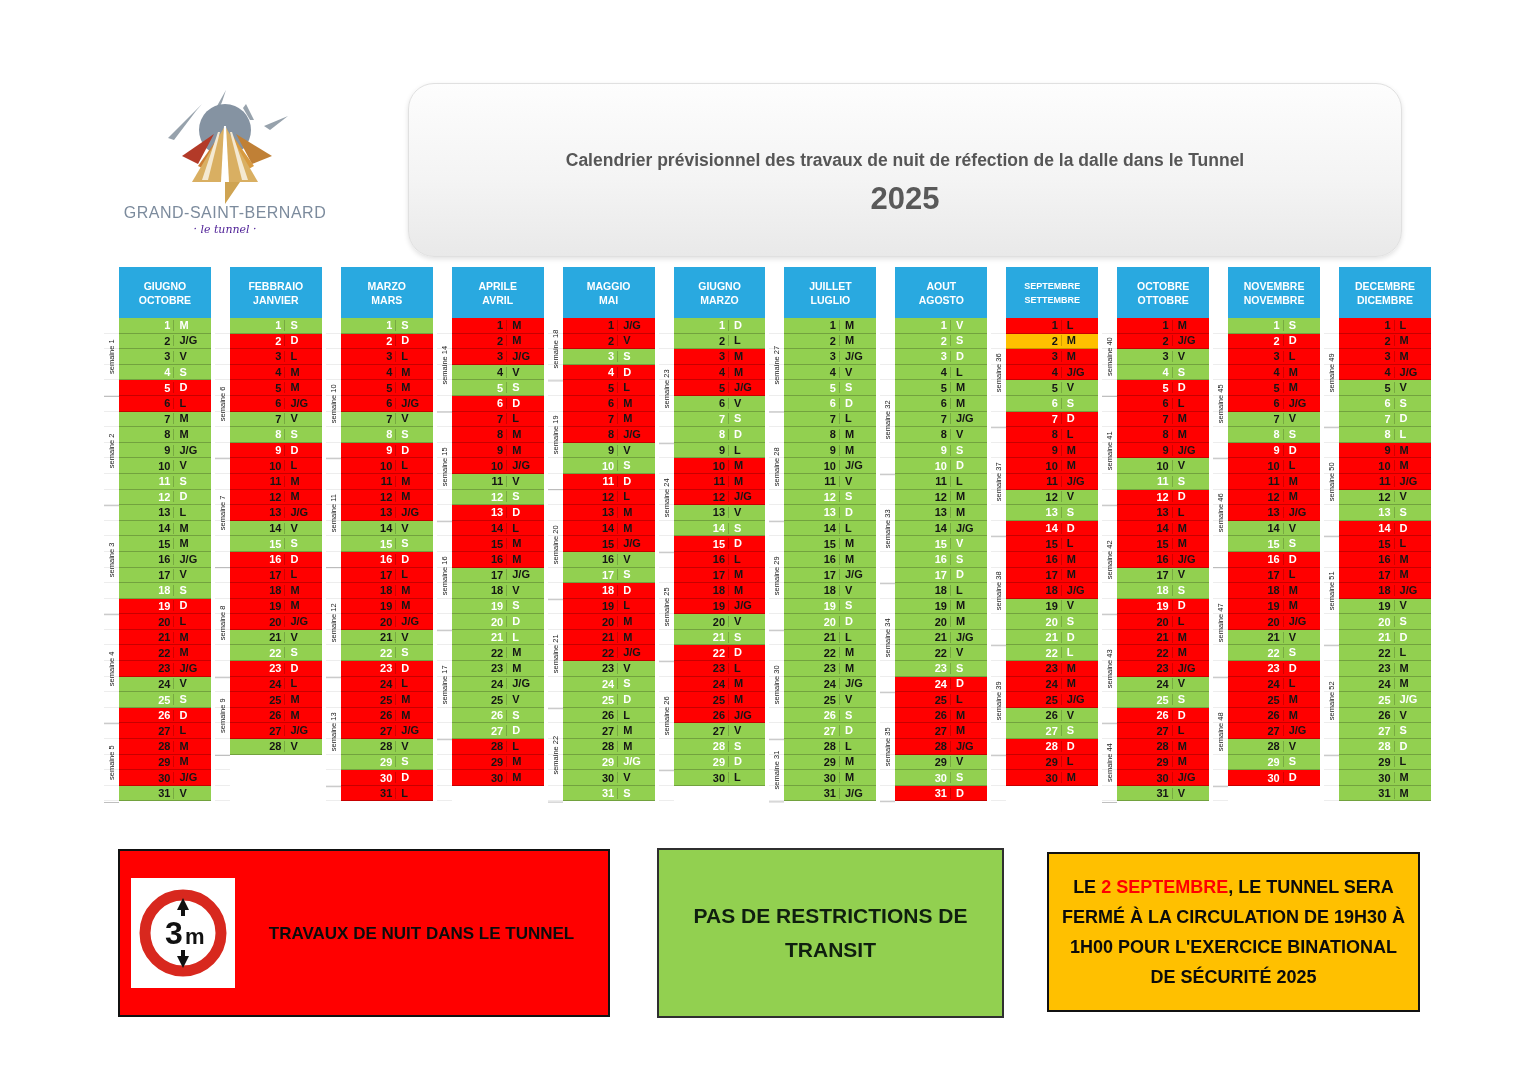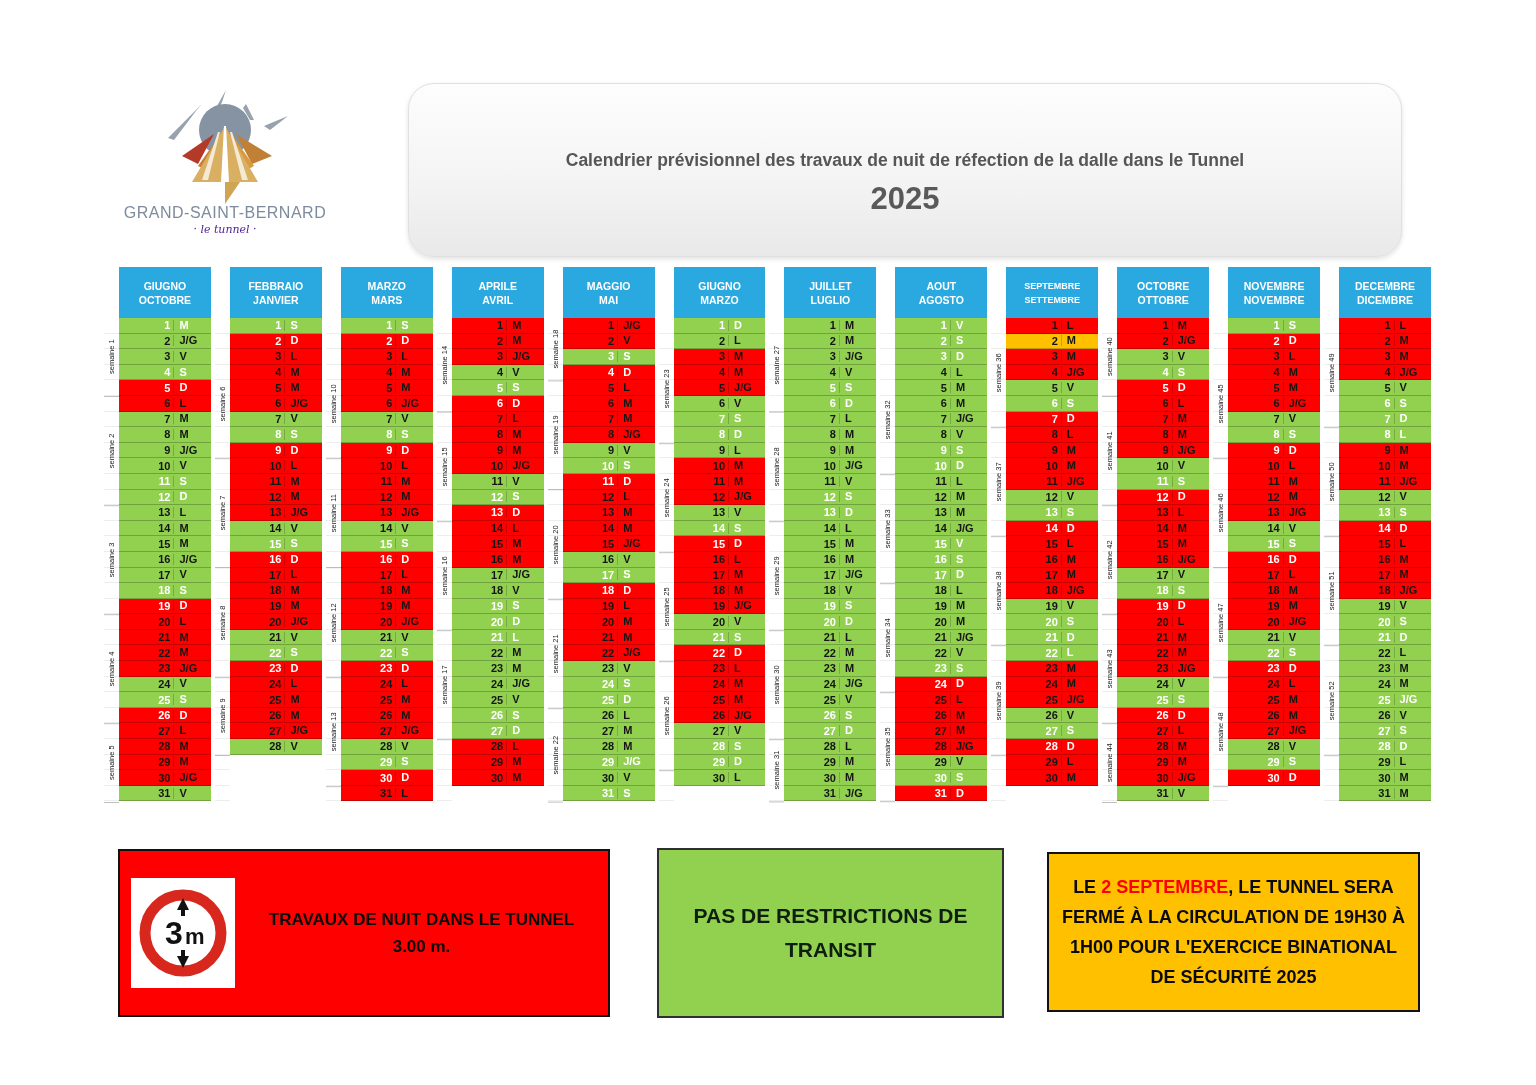--- a/index.html
+++ b/index.html
@@ -2130,21 +2130,20 @@
       <polygon points="48,16 42,28 54,28" fill="#111"></polygon>
       <rect x="46" y="26" width="4" height="8" fill="#111"></rect>
       <polygon points="48,86 42,74 54,74" fill="#111"></polygon>
       <rect x="46" y="68" width="4" height="8" fill="#111"></rect>
       <text x="30" y="62" font-family="Liberation Sans, sans-serif" font-size="32" font-weight="bold" fill="#111">3</text>
       <text x="50" y="62" font-family="Liberation Sans, sans-serif" font-size="22" font-weight="bold" fill="#111">m</text>
     </svg>
   </div>
   <div class="legend-red-text">
     <div>TRAVAUX DE NUIT DANS LE TUNNEL</div>
-    <div>3.00 m.</div>
   </div>
 </div>
 
 <div class="legend-green">
   <span>PAS DE RESTRICTIONS DE TRANSIT</span>
 </div>
 
 <div class="legend-orange">
   <span><span>LE </span><span class="hl-red">2 SEPTEMBRE</span><span>, LE TUNNEL SERA FERMÉ À LA CIRCULATION DE 19H30 À 1H00 POUR L'EXERCICE BINATIONAL DE SÉCURITÉ 2025</span></span>
 </div>

